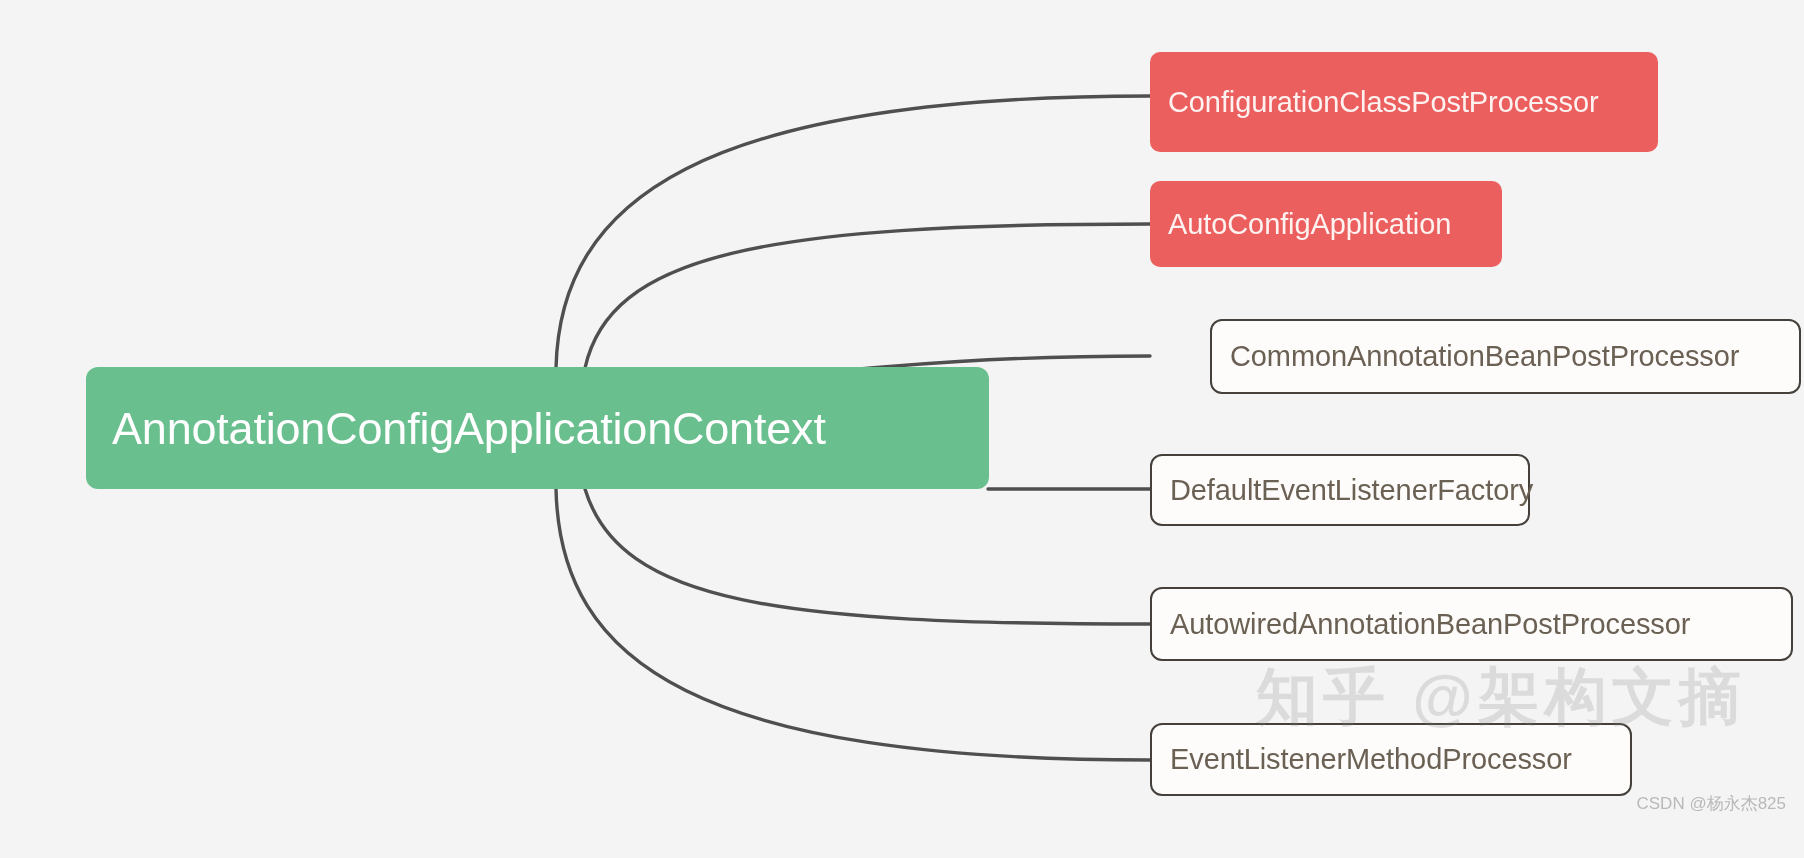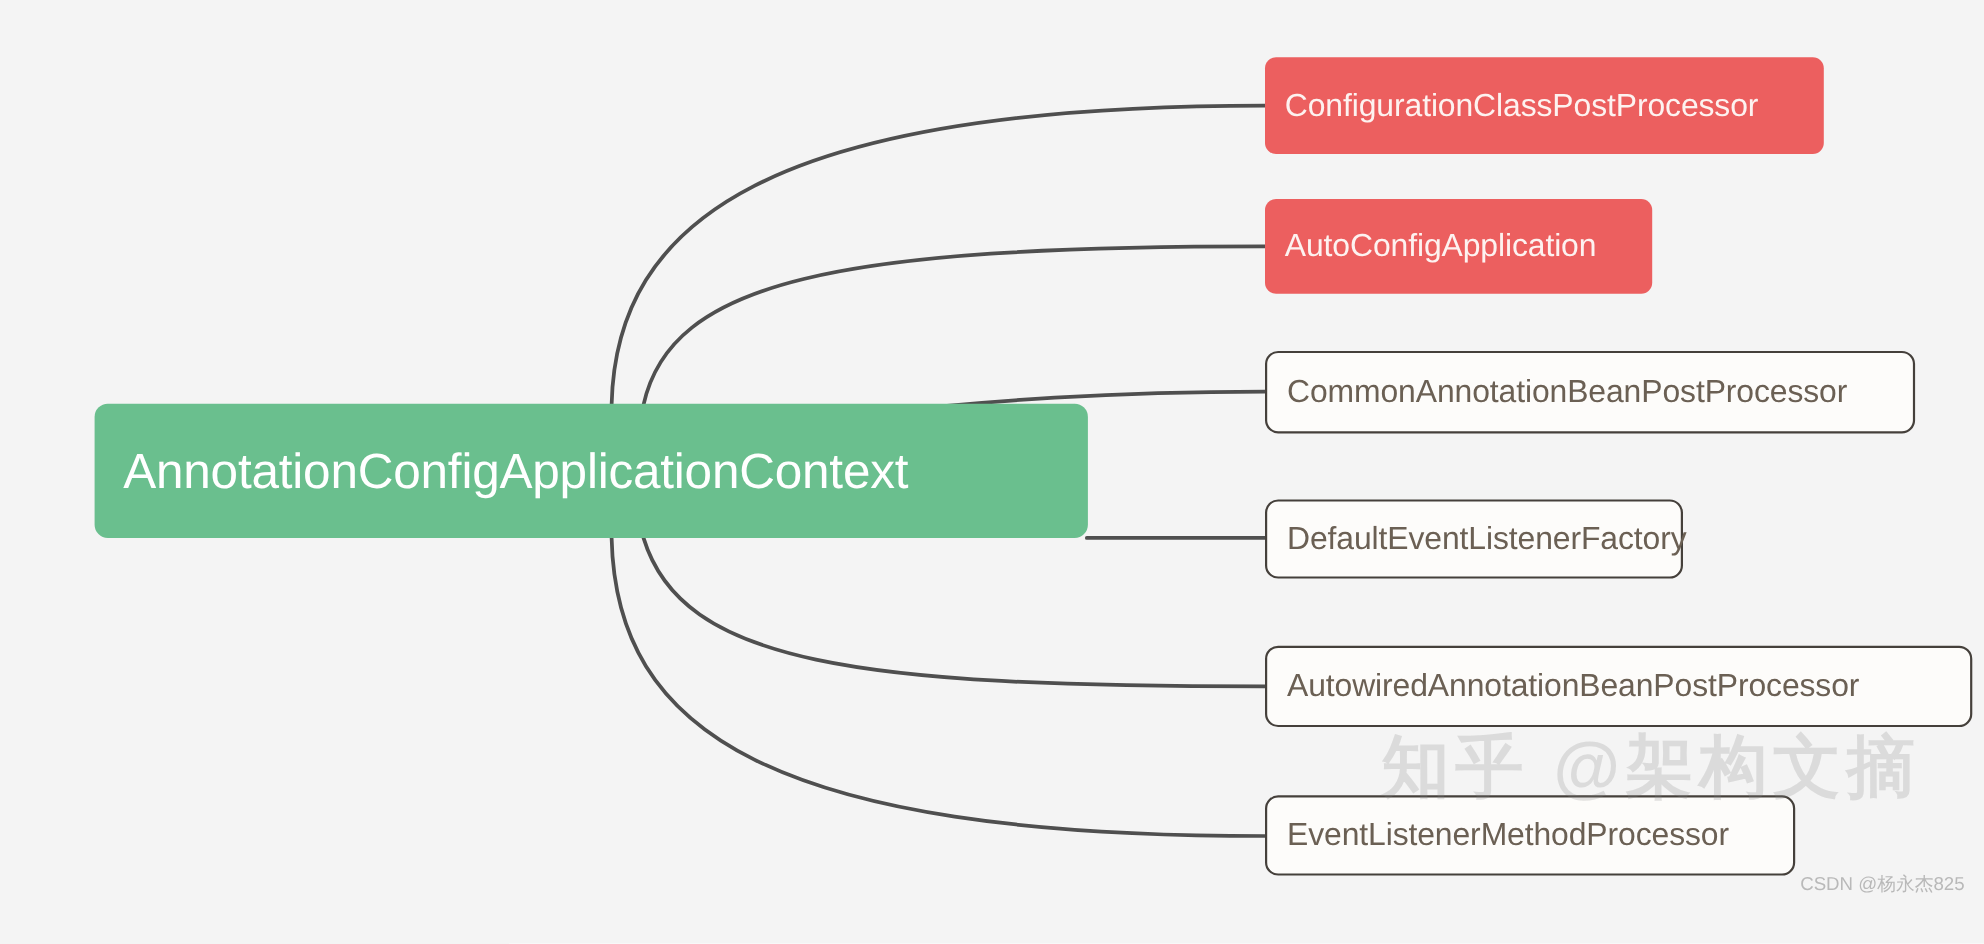--- a/index.html
+++ b/index.html
@@ -118,29 +118,29 @@
 
     <path d="M 585 489 C 620 604 780 624 1150 624"></path>
 
     <path d="M 556 489 C 560 665 700 760 1150 760"></path>
   </svg>
 
   <div class="node root" style="left:86px; top:367px; width:903px; height:122px;">
     <span class="label">AnnotationConfigApplicationContext</span>
   </div>
 
-  <div class="node accent" style="left:1150px; top:52px; width:508px; height:88px;">
+  <div class="node accent" style="left:1150px; top:52px; width:508px; height:100px;">
     <span class="label">ConfigurationClassPostProcessor</span>
   </div>
 
   <div class="node accent" style="left:1150px; top:181px; width:352px; height:86px;">
     <span class="label">AutoConfigApplication</span>
   </div>
 
-  <div class="node plain" style="left:1150px; top:319px; width:591px; height:75px;">
+  <div class="node plain" style="left:1210px; top:319px; width:591px; height:75px;">
     <span class="label">CommonAnnotationBeanPostProcessor</span>
   </div>
 
   <div class="node plain" style="left:1150px; top:454px; width:380px; height:72px;">
     <span class="label">DefaultEventListenerFactory</span>
   </div>
 
   <div class="node plain" style="left:1150px; top:587px; width:643px; height:74px;">
     <span class="label">AutowiredAnnotationBeanPostProcessor</span>
   </div>

